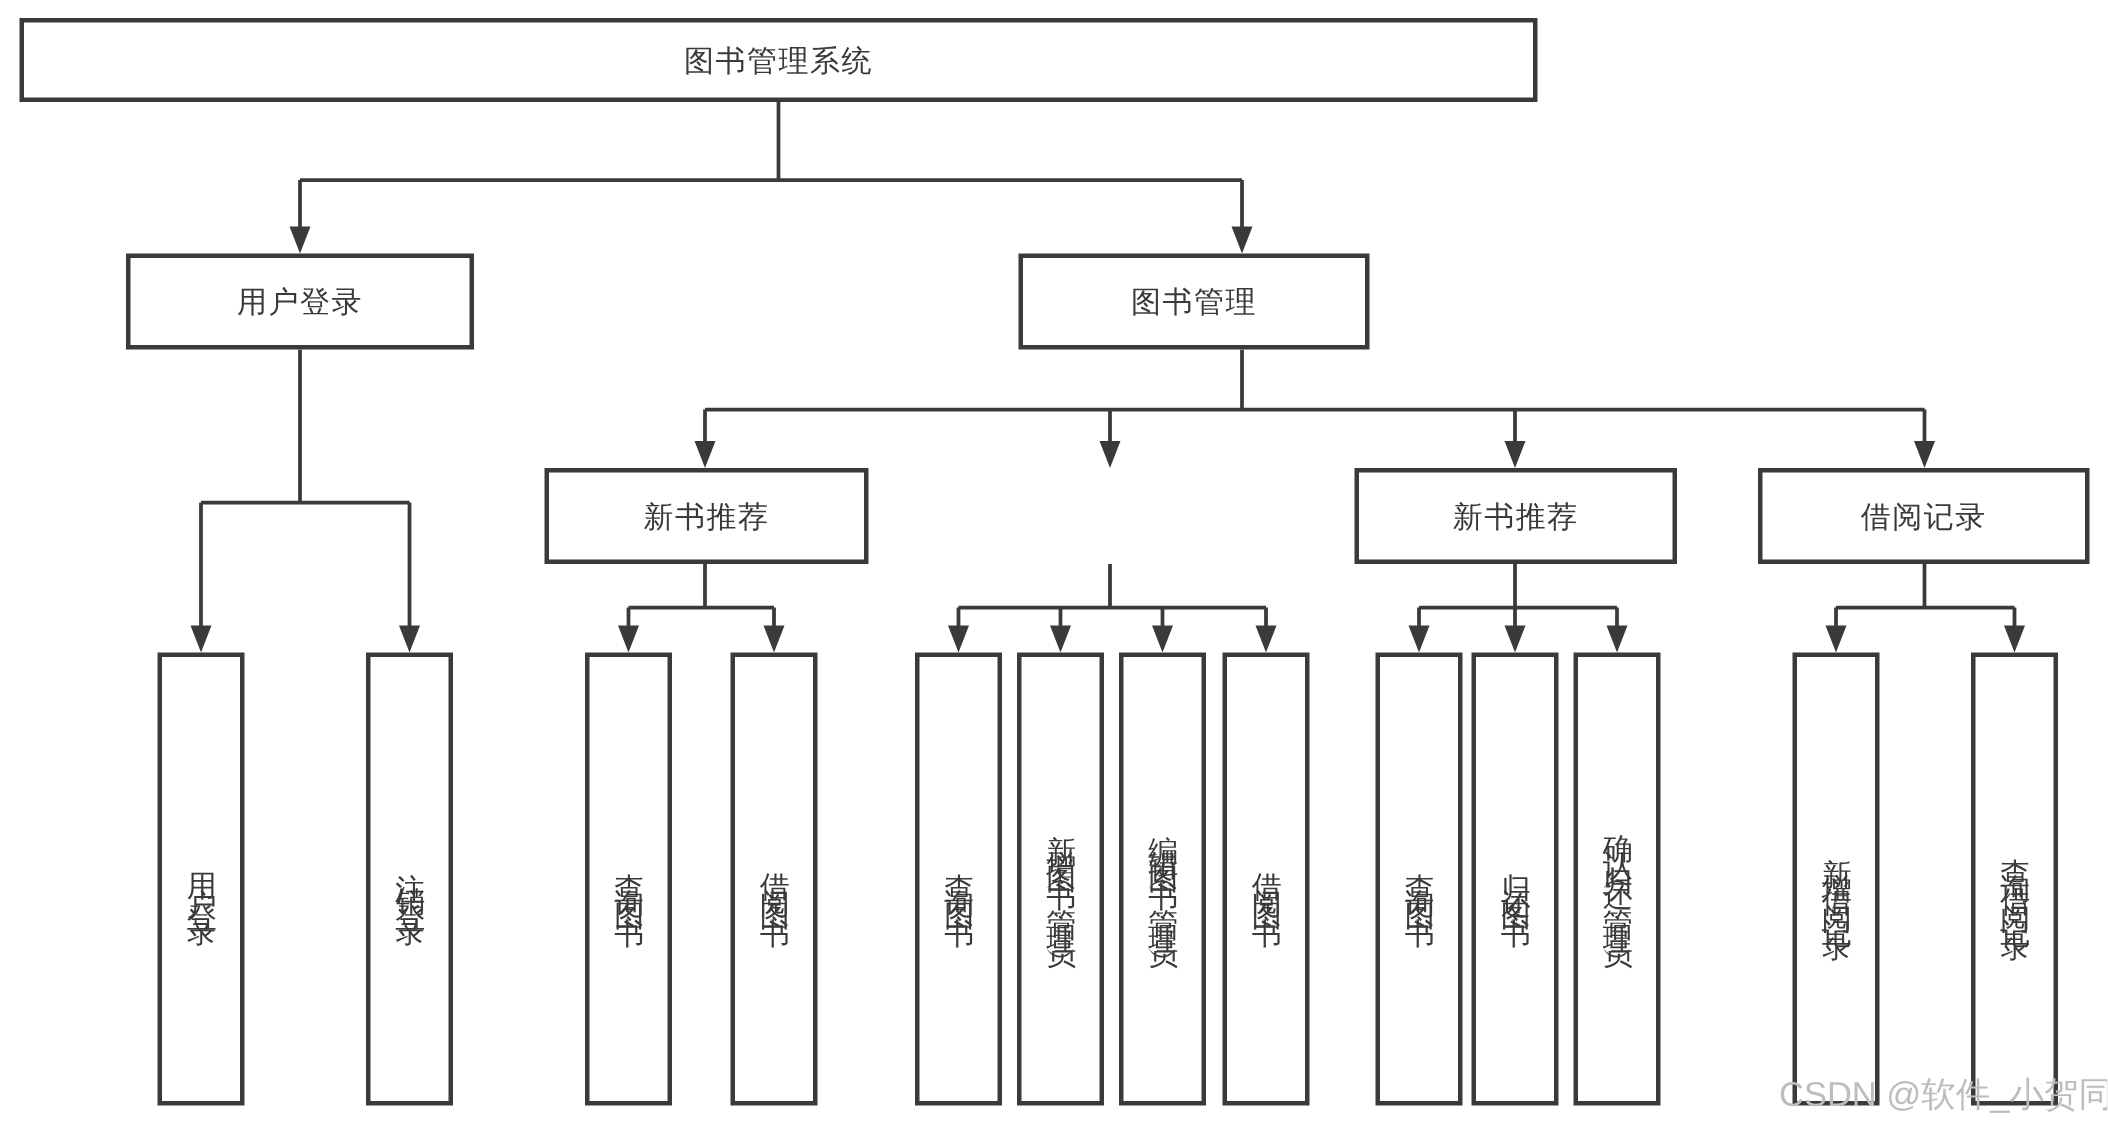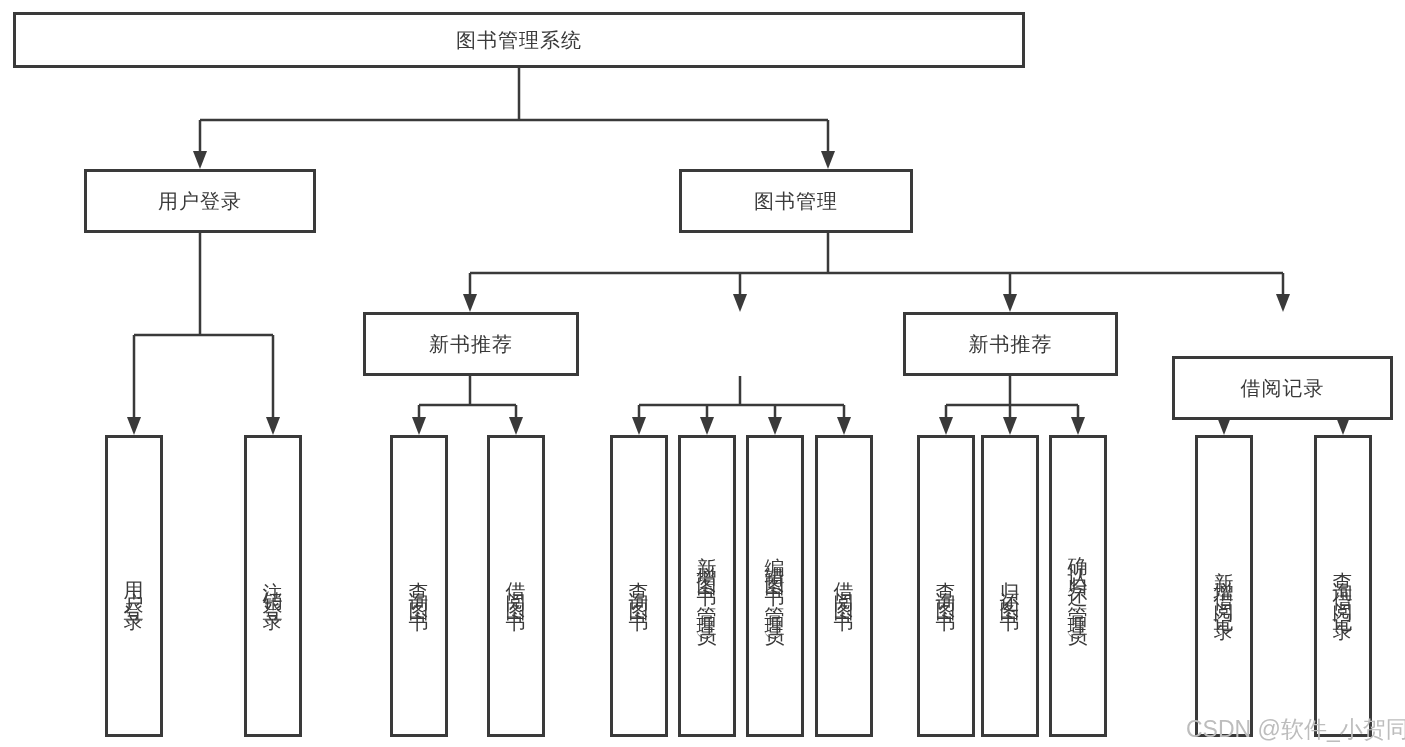--- a/index.html
+++ b/index.html
@@ -46,21 +46,21 @@
   
   .root-node   { left: 13px;  top: 12px;  width: 1012px; height: 56px; }
   .l2-node     { top: 169px;  height: 64px; }
   .l3-node     { top: 312px;  height: 64px; }
 
   .n-user-login        { left: 84px;   width: 232px; }
   .n-book-mgmt         { left: 679px;  width: 234px; }
   .n-new-book-rec      { left: 363px;  width: 216px; }
   .n-book-borrowing    { left: 633px;  width: 215px; }
   .n-current-borrowing { left: 903px;  width: 215px; }
-  .n-borrowing-records { left: 1172px; width: 221px; margin-top: 44px; }
+  .n-borrowing-records { left: 1172px; width: 221px; }
 
   
   .leaf-node { top: 435px; width: 58px; height: 302px; }
   .leaf-node .v-label {
     writing-mode: vertical-rl;
     text-orientation: upright;
     font-size: 20px;
     letter-spacing: 10px;
     line-height: 1;
     max-height: 292px;

